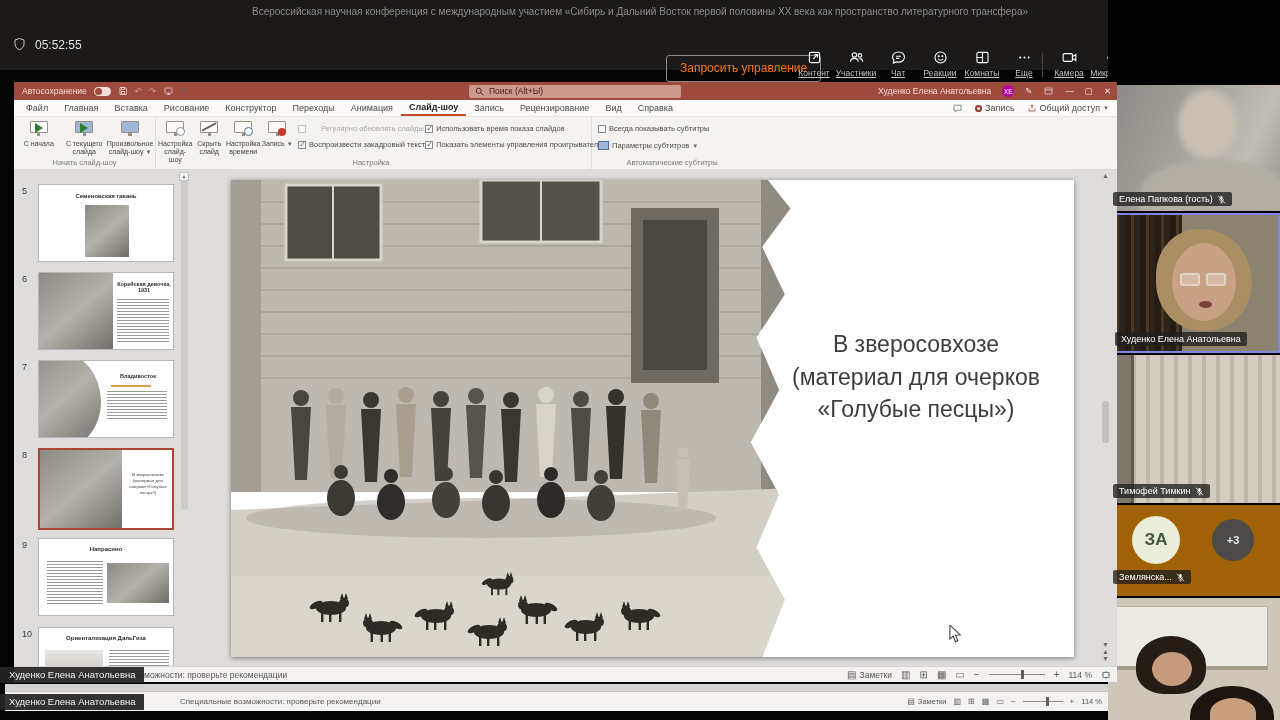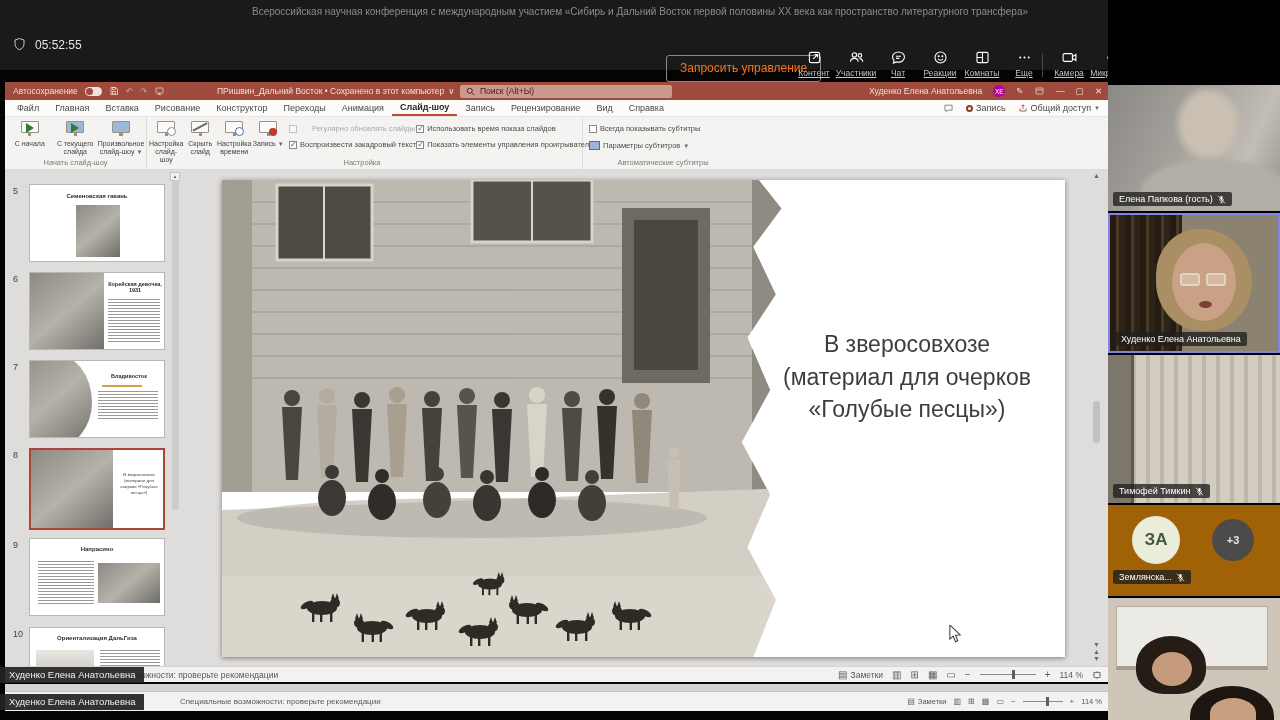--- a/index.html
+++ b/index.html
@@ -16,21 +16,21 @@
   #devIcons {left:1048px;}
   .tbtn {width:42px;display:flex;flex-direction:column;align-items:center;gap:2px;color:#fff;}
   .tbtn .lbl {font-size:8.5px;color:#c8c6c4;white-space:nowrap;text-decoration:underline;}
   .vsep {position:absolute;left:1042px;top:31px;width:1px;height:24px;background:#4a4846;}
   .leave-btn {position:absolute;left:1183px;top:32px;height:28px;background:#c4314b;border-radius:3px;display:flex;align-items:center;color:#fff;font-size:12px;}
   .leave-main {display:flex;gap:6px;align-items:center;padding:0 10px;}
   .leave-sep {width:1px;height:16px;background:rgba(255,255,255,.4);}
   .leave-chev {padding:0 7px;display:flex;align-items:center;}
 
   
-  .ppt {position:absolute;left:5px;top:82px;width:1103px;height:600px;background:#fff;display:flex;flex-direction:column;z-index:2;}
+  .ppt {position:absolute;left:14px;top:82px;width:1103px;height:600px;background:#fff;display:flex;flex-direction:column;z-index:2;}
   .ppt-tb {height:18px;background:#9e4b3d;position:relative;color:#f3ded7;font-size:8.5px;flex:none;}
   .tb-left {position:absolute;left:8px;top:0;height:100%;display:flex;align-items:center;gap:7px;}
   .tgl {width:17px;height:9px;border-radius:5px;background:#f0e1dc;position:relative;}
   .tgl::after {content:"";position:absolute;left:1px;top:1px;width:7px;height:7px;border-radius:50%;background:#9e4b3d;}
   .tb-dim {opacity:.55;}
   .tb-doc {position:absolute;left:212px;top:0;height:100%;display:flex;align-items:center;gap:4px;white-space:nowrap;}
   .tb-search {position:absolute;left:455px;top:2.5px;width:212px;height:13px;background:#cb9a8d;border-radius:2px;display:flex;align-items:center;gap:5px;padding:0 6px;color:#461d15;}
   .tb-right {position:absolute;right:6px;top:0;height:100%;display:flex;align-items:center;gap:11px;}
   .av-badge {width:12px;height:12px;border-radius:50%;background:#b4009e;color:#fff;font-size:6.5px;display:flex;align-items:center;justify-content:center;}
   .winbtn {font-size:8.5px;color:#f3ded7;}
@@ -242,24 +242,20 @@
           <rect x="7" y="11" width="6" height="5"></rect>
           <rect x="7" y="3" width="6" height="4"></rect>
         </svg>
       <span class="tb-dim">↶</span>
       <span class="tb-dim">↷</span>
       <svg width="11" height="10" viewBox="0 0 20 20" fill="none" stroke="#f3ded7" stroke-width="1.4">
           <rect x="3" y="4" width="14" height="10" rx="1"></rect>
           <path d="M10 14v3M6 17h8"></path>
         </svg>
       <span class="chev">▼</span>
-    </div>
-    <div class="tb-doc">
-      <span>ПРишвин_Дальний Восток • Сохранено в этот компьютер</span>
-      <span>∨</span>
     </div>
     <div class="tb-search">
       <svg width="9" height="9" viewBox="0 0 12 12" fill="none" stroke="#461d15" stroke-width="1.2">
           <circle cx="5" cy="5" r="3.4"></circle>
           <path d="M7.6 7.6L11 11"></path>
         </svg>
       <span>Поиск (Alt+Ы)</span>
     </div>
     <div class="tb-right">
       <span>Худенко Елена Анатольевна</span>

